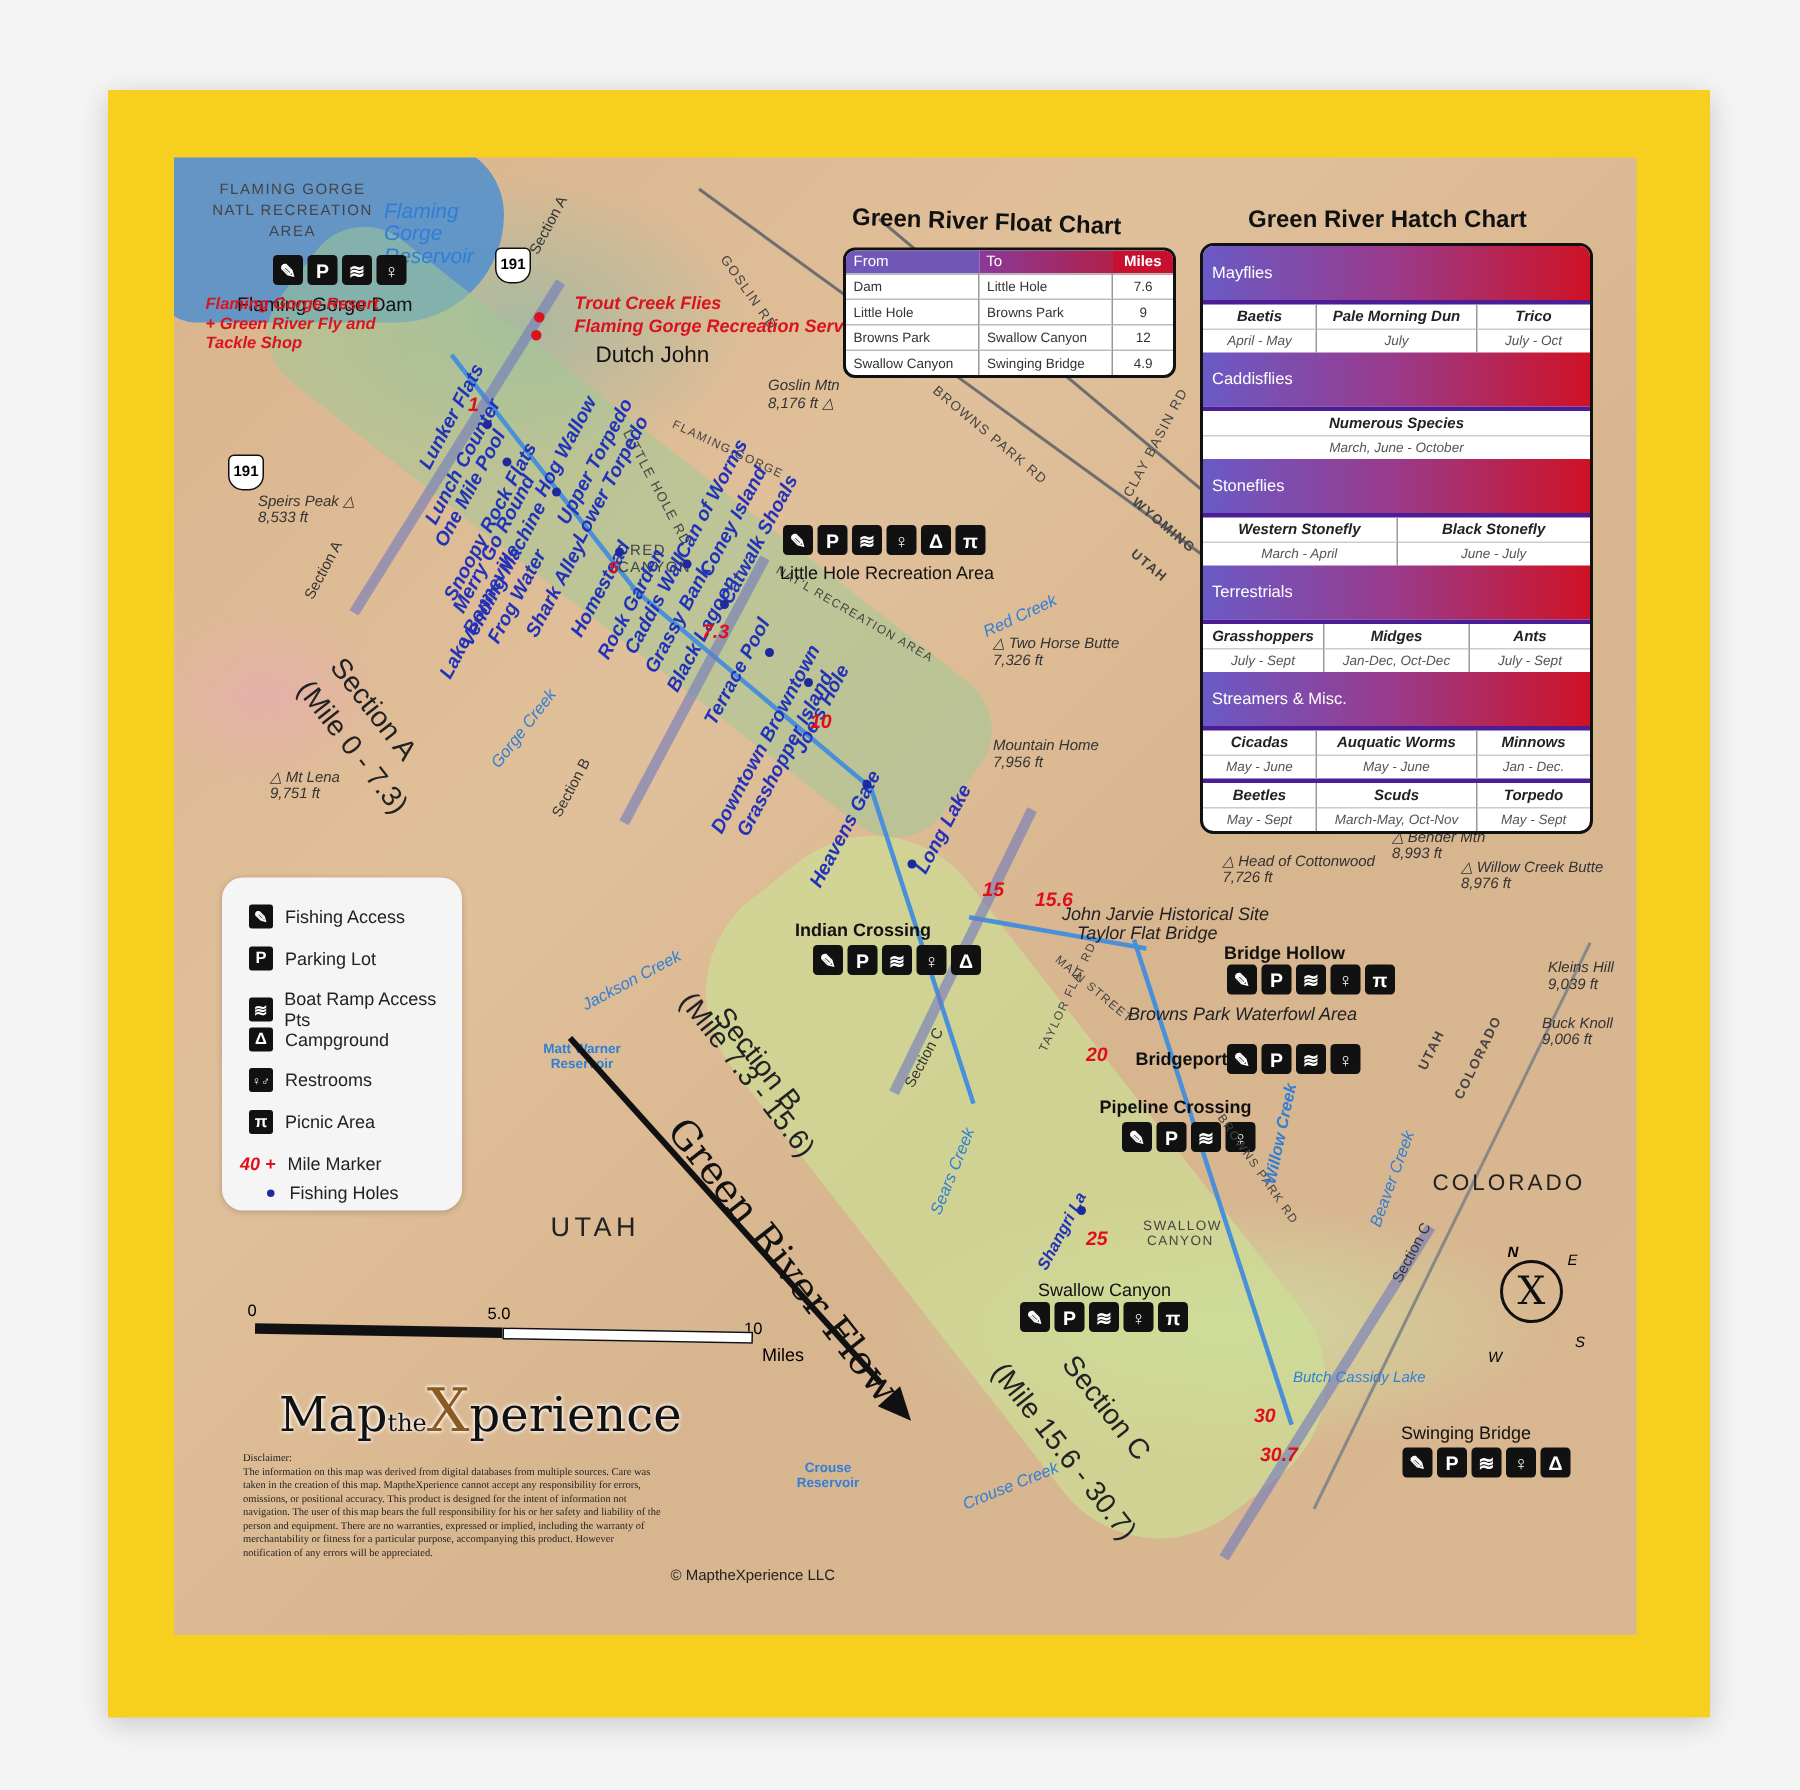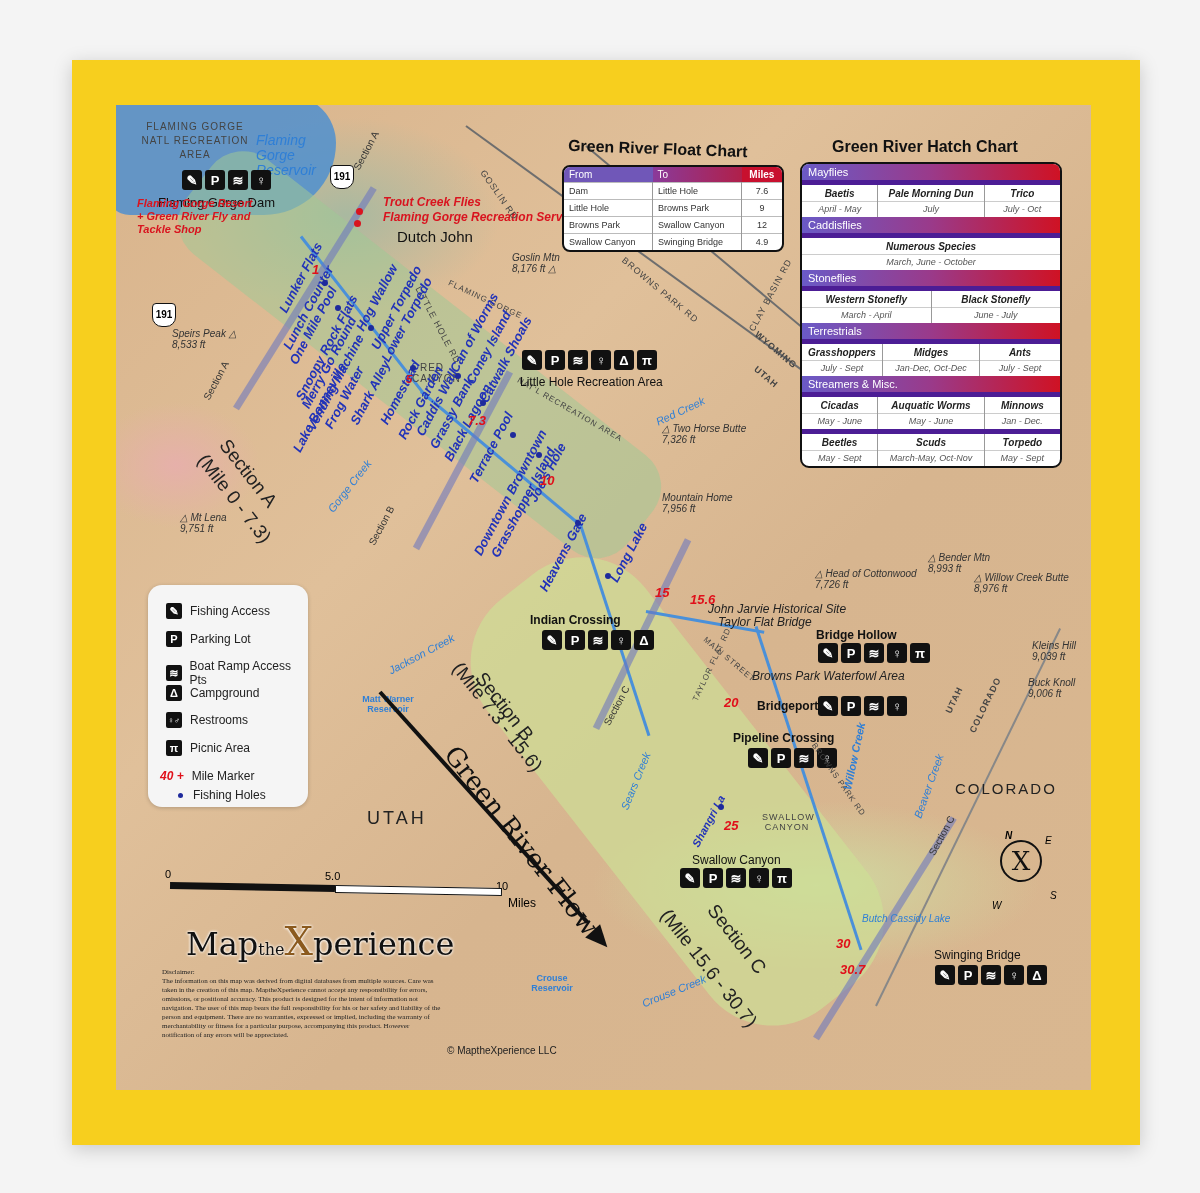--- a/index.html
+++ b/index.html
@@ -32,22 +32,22 @@
   .float-title{position:absolute;left:568px;top:140px;font-size:16px;font-weight:bold;color:#111;transform:rotate(2deg);}
   .float-chart{position:absolute;left:562px;top:165px;width:218px;border:2px solid #111;border-radius:8px;background:#fff;overflow:hidden;font-size:9px;color:#333;}
   .float-chart table{border-collapse:collapse;width:100%;}
   .float-chart th{color:#fff;font-weight:normal;text-align:left;padding:2px 5px;font-size:10px;}
   .float-chart th.c0{background:#7057b8;} .float-chart th.c1{background:linear-gradient(90deg,#8a3a9a,#b0204a);} .float-chart th.c2{background:#c8102e;font-weight:bold;text-align:center;}
   .float-chart td{padding:3px 5px;border-top:1px solid #bbb;border-right:1px solid #999;}
   .float-chart td.m{text-align:center;border-right:none;}
   
   .hatch-title{position:absolute;left:832px;top:138px;font-size:16px;font-weight:bold;color:#111;}
   .hatch-chart{position:absolute;left:800px;top:162px;width:258px;border:2px solid #111;border-radius:9px;background:#fff;overflow:hidden;}
-  .h-cat{background:linear-gradient(90deg,#6a5ac6,#9a3a8a 50%,#cf1224);color:#fff;font-size:11px;padding:2px 6px;}
-  .h-row{display:flex;border-top:5px solid #4c1d95;}
+  .h-cat{background:linear-gradient(90deg,#6a5ac6,#9a3a8a 50%,#cf1224);color:#fff;font-size:11px;padding:12px 6px;}
+  .h-row{display:flex;border-top:3px solid #4c1d95;}
   .h-cell{flex:1;text-align:center;border-right:1px solid #999;}
   .h-cell:last-child{border-right:none;}
   .h-name{font-size:10px;font-weight:bold;font-style:italic;color:#222;padding:3px 0 2px;border-bottom:1px solid #ccc;}
   .h-date{font-size:9px;font-style:italic;color:#555;padding:2px 0 3px;}
   
   .legend{position:absolute;left:148px;top:585px;width:160px;height:222px;background:#f5f5f5;border-radius:14px;box-shadow:0 1px 4px rgba(0,0,0,.2);}
   .lg-item{position:absolute;left:18px;display:flex;align-items:center;gap:8px;font-size:12px;color:#222;}
   .lg-icon{width:16px;height:16px;background:#111;color:#fff;border-radius:2px;font-size:11px;font-weight:bold;display:flex;align-items:center;justify-content:center;}
   
   .scale-bar{position:absolute;left:170px;top:885px;width:330px;height:7px;transform:rotate(1deg);}

